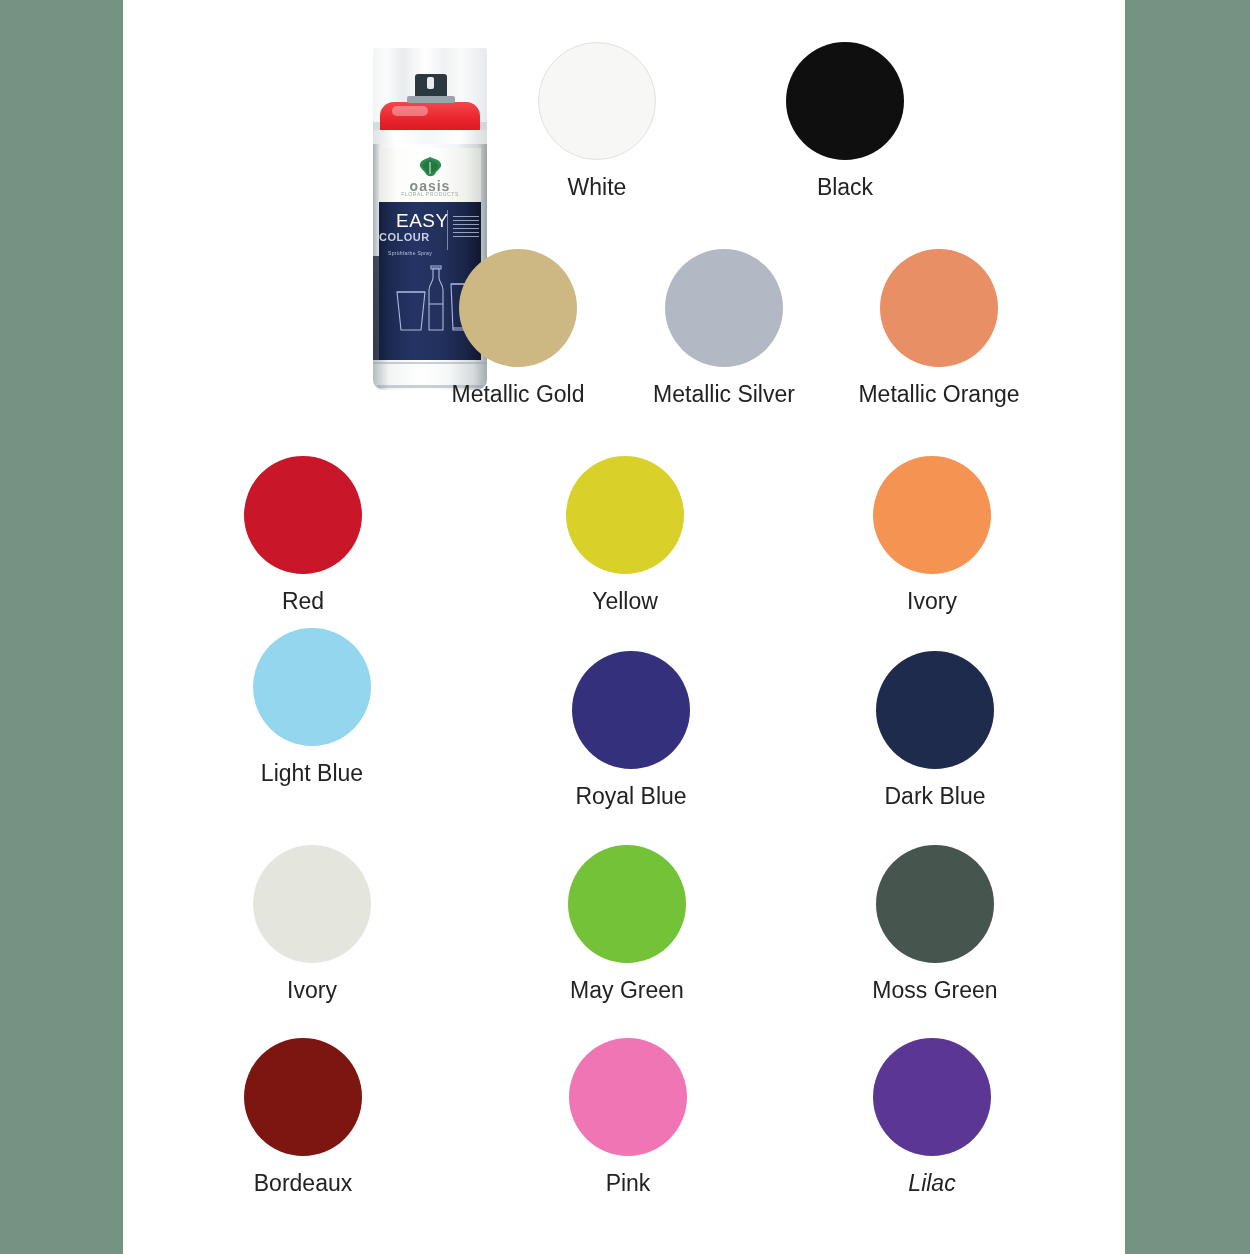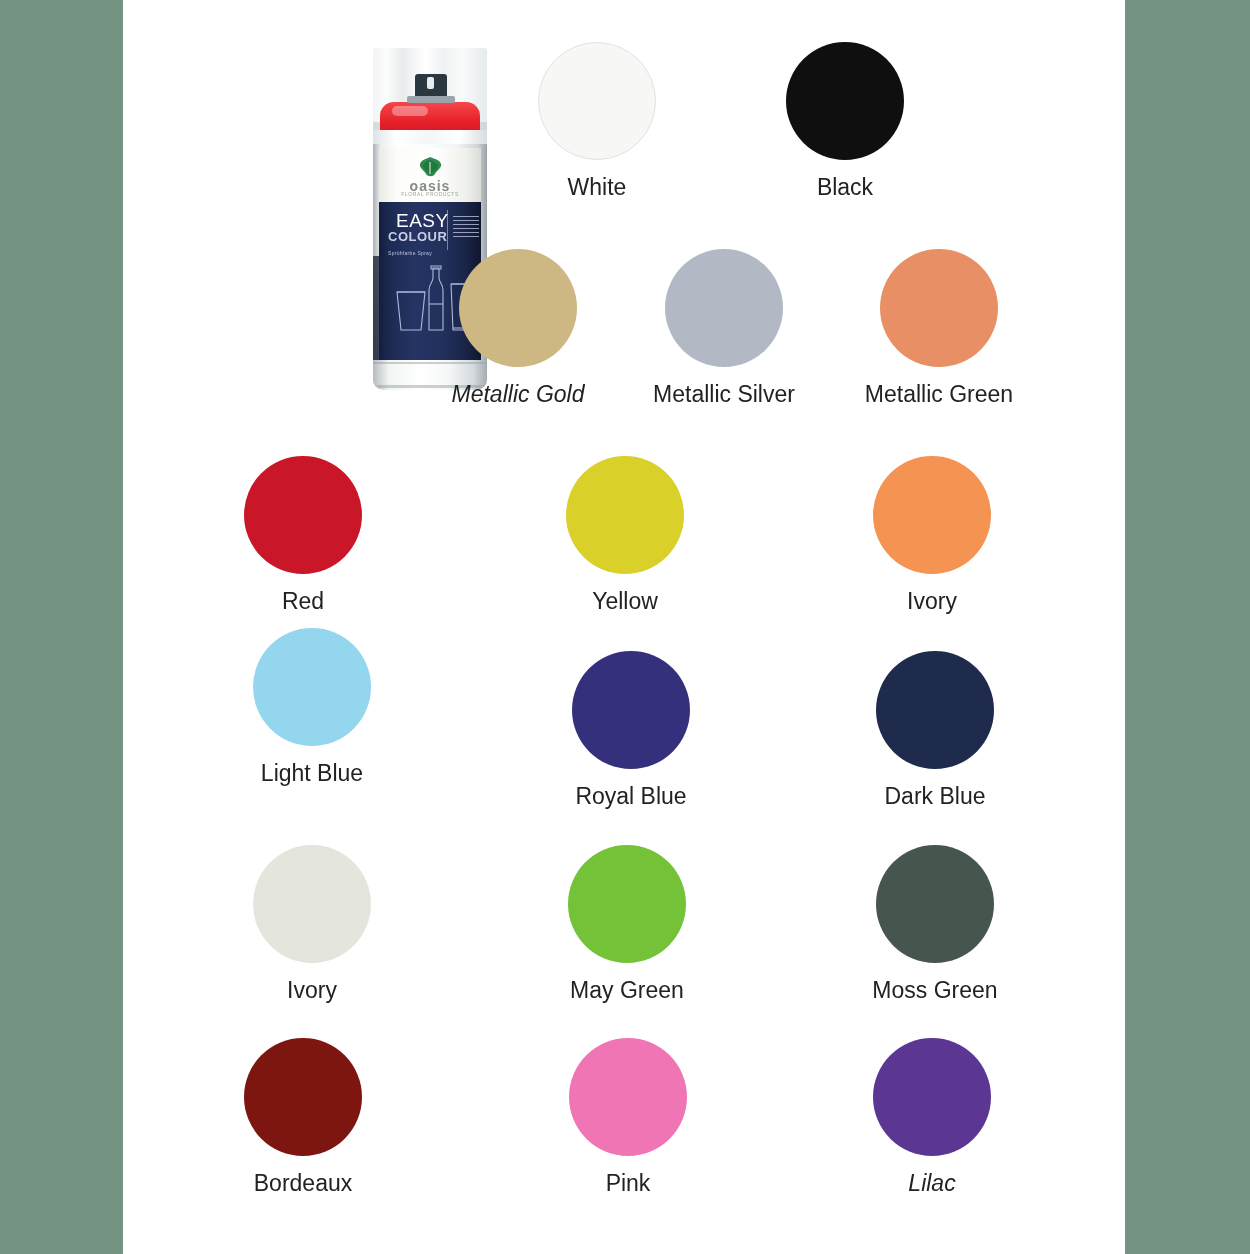--- a/index.html
+++ b/index.html
@@ -187,23 +187,23 @@
     font-size: 19px;
     font-weight: normal;
     color: #ffffff;
     letter-spacing: 0.5px;
     line-height: 17px;
     font-family: "Liberation Sans", sans-serif;
     margin-left: 8px;
   }
   .colour {
     position: absolute;
-    left: 9px;
+    left: 0;
     top: 27px;
-    font-size: 13px;
+    font-size: 11px;
     font-weight: bold;
     color: #c9cfe2;
     letter-spacing: 0.5px;
     line-height: 16px;
     font-family: "Liberation Sans", sans-serif;
   }
   .label-rule {
     position: absolute;
     left: 68px;
     top: 8px;
@@ -366,31 +366,31 @@
 
     <div id="swatch-layer">
         <div class="swatch" style="left: 385px; top: 42px; width: 178px;">
           <div class="dot outlined" style="background: rgb(247, 247, 245);"></div>
           <div class="swatch-label">White</div>
         </div>
         <div class="swatch" style="left: 633px; top: 42px; width: 178px;">
           <div class="dot" style="background: rgb(16, 15, 15);"></div>
           <div class="swatch-label">Black</div>
         </div>
-        <div class="swatch" style="left: 306px; top: 249px; width: 178px; font-style: italic;">
+        <div class="swatch" style="left: 306px; top: 249px; width: 178px;">
           <div class="dot" style="background: rgb(205, 184, 131);"></div>
           <div class="swatch-label">Metallic Gold</div>
         </div>
         <div class="swatch" style="left: 512px; top: 249px; width: 178px;">
           <div class="dot" style="background: rgb(178, 184, 196);"></div>
           <div class="swatch-label">Metallic Silver</div>
         </div>
         <div class="swatch" style="left: 727px; top: 249px; width: 178px;">
           <div class="dot" style="background: rgb(233, 143, 101);"></div>
-          <div class="swatch-label">Metallic Green</div>
+          <div class="swatch-label">Metallic Orange</div>
         </div>
         <div class="swatch" style="left: 91px; top: 456px; width: 178px;">
           <div class="dot" style="background: rgb(201, 23, 41);"></div>
           <div class="swatch-label">Red</div>
         </div>
         <div class="swatch" style="left: 413px; top: 456px; width: 178px;">
           <div class="dot" style="background: rgb(217, 208, 42);"></div>
           <div class="swatch-label">Yellow</div>
         </div>
         <div class="swatch" style="left: 720px; top: 456px; width: 178px;">

